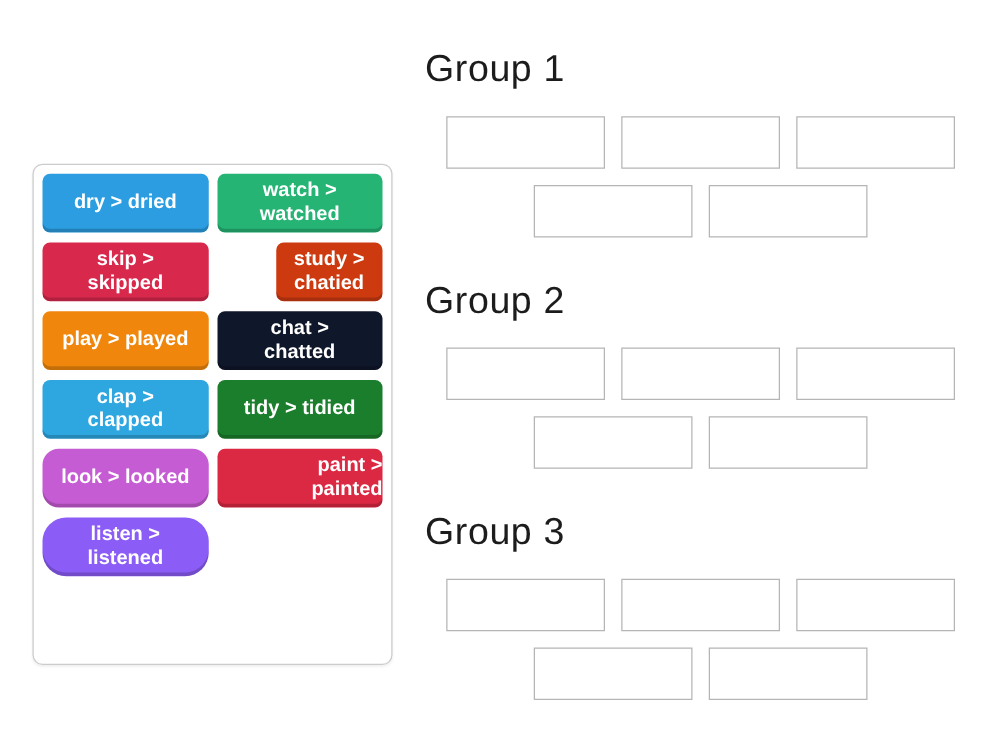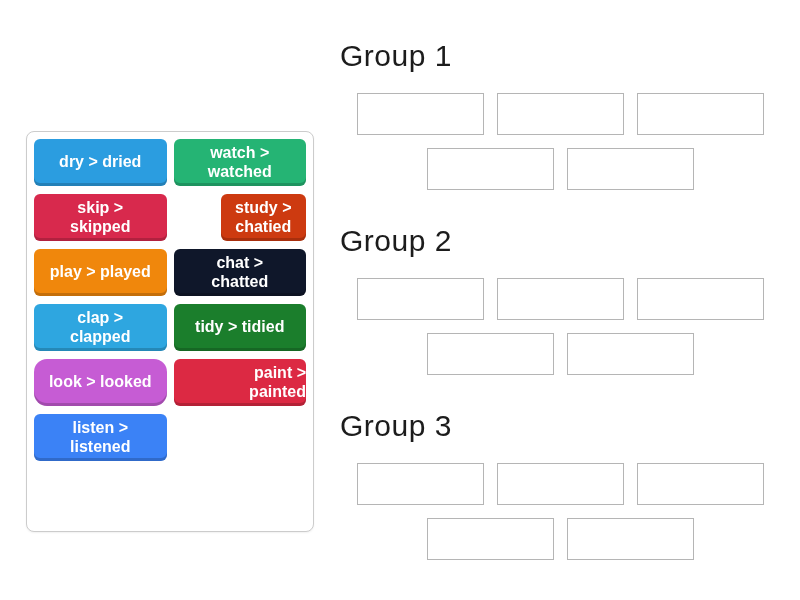--- a/index.html
+++ b/index.html
@@ -123,21 +123,21 @@
       <div class="tile" style="background: rgb(27, 126, 44);">
         <div class="tline"><span>tidy &gt; tid</span><b>ied</b></div>
       </div>
       <div class="tile" style="background: rgb(198, 92, 212); border-radius: 13px;">
         <div class="tline"><span>look &gt; look</span><b>ed</b></div>
       </div>
       <div class="tile" style="background: rgb(220, 41, 67); align-items: flex-end;">
         <div class="tline"><span>paint &gt;</span></div>
         <div class="tline"><span>paint</span><b>ed</b></div>
       </div>
-      <div class="tile" style="background: #3b82f6;">
+      <div class="tile" style="background: #8b5cf6; border-radius: 19px;">
         <div class="tline"><span>listen &gt;</span></div>
         <div class="tline"><span>listen</span><b>ed</b></div>
       </div>
     </div>
   <div class="groups-region">
       <section class="group group1">
         <h2 class="gtitle">Group 1</h2>
         <div class="slot-row">
           <div class="slot"></div>
           <div class="slot"></div>

